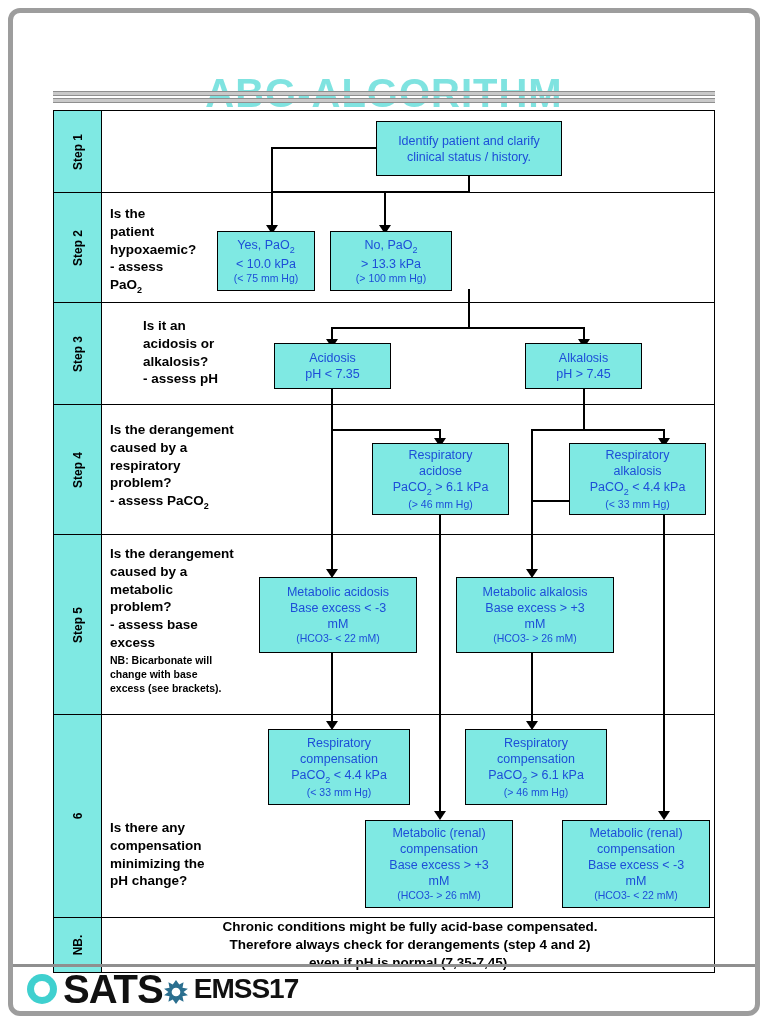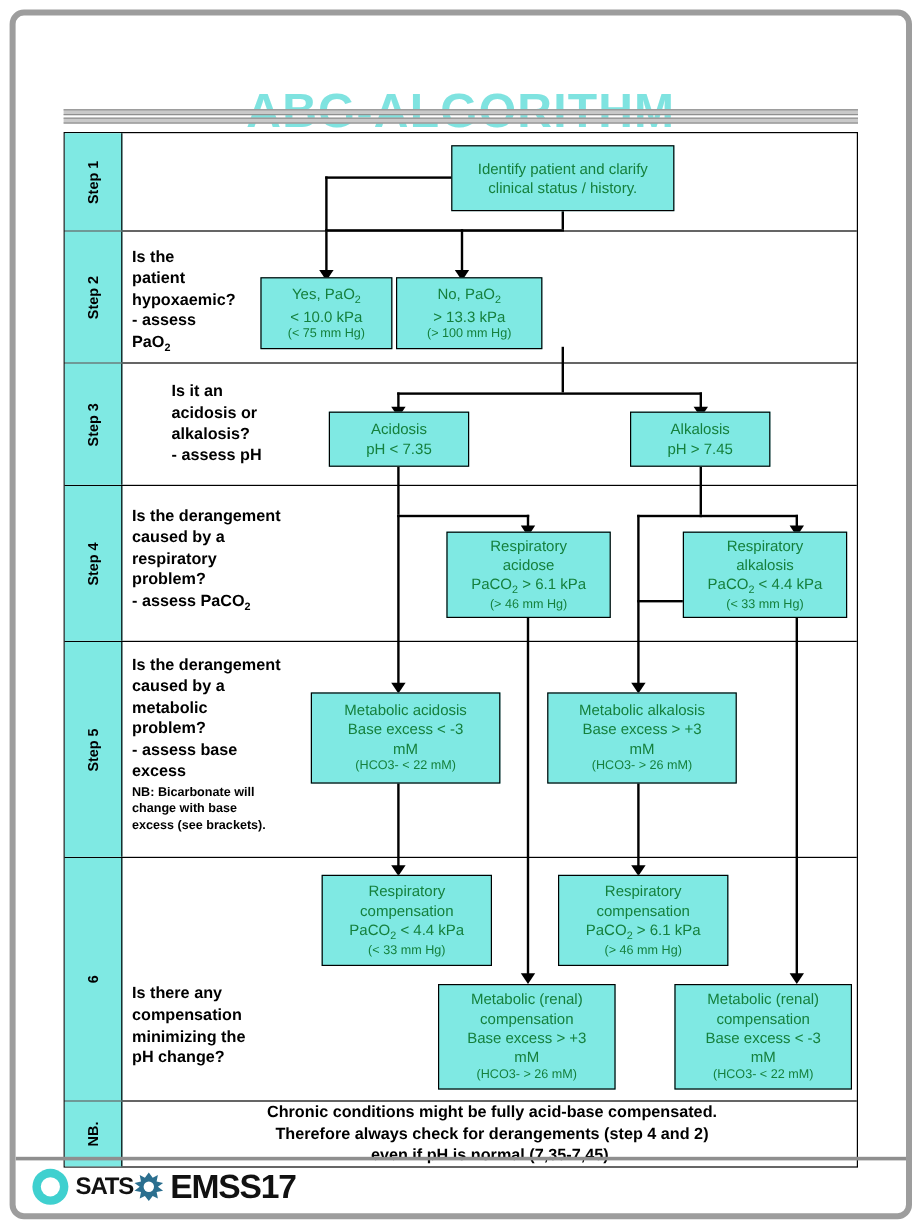--- a/index.html
+++ b/index.html
@@ -12,36 +12,36 @@
   .rule1{top:78px;}
   .rule2{top:85px;}
   
   .grid{position:absolute;left:40px;top:97px;width:662px;height:863px;border:1px solid #000;box-sizing:border-box;}
   .row{position:absolute;left:0;width:660px;border-bottom:1px solid #000;box-sizing:border-box;}
   .stepcell{position:absolute;left:0;top:0;width:48px;height:100%;background:#7fe9e3;border-right:1px solid #000;box-sizing:border-box;}
   .steplabel{position:absolute;left:50%;top:50%;transform:translate(-50%,-50%) rotate(-90deg);white-space:nowrap;font-size:12px;font-weight:bold;color:#000;}
   .desc{position:absolute;left:56px;font-size:13.5px;font-weight:bold;color:#000;line-height:1.32;}
   .sub{font-size:9px;vertical-align:sub;}
   
-  .box{position:absolute;background:#7fe9e3;border:1px solid #000;box-sizing:border-box;text-align:center;font-size:12.5px;color:#15803d;display:flex;flex-direction:column;align-items:center;justify-content:center;line-height:1.28;padding:2px 3px;}
+  .box{position:absolute;background:#7fe9e3;border:1px solid #000;box-sizing:border-box;text-align:center;font-size:12.5px;color:#1d4ed8;display:flex;flex-direction:column;align-items:center;justify-content:center;line-height:1.28;padding:2px 3px;}
   .box .l2{font-size:10.5px;}
   
   .ln{position:absolute;background:#000;}
   .arrowhead{position:absolute;width:0;height:0;}
   .ah-down{border-left:6px solid transparent;border-right:6px solid transparent;border-top:9px solid #000;}
   
   .nbtext{position:absolute;left:56px;right:4px;top:0;height:100%;display:flex;flex-direction:column;align-items:center;justify-content:center;font-size:13.5px;font-weight:bold;text-align:center;line-height:1.35;}
   
   .footer{position:absolute;left:0;bottom:0;width:742px;height:44px;border-top:3px solid #8f8f8f;display:flex;align-items:center;}
   .sats{display:flex;align-items:center;gap:6px;margin-left:14px;}
   .sats-logo{width:30px;height:30px;border-radius:50%;background:#3fd0cf;position:relative;}
   .sats-logo:after{content:"";position:absolute;left:7px;top:7px;width:16px;height:16px;border-radius:50%;background:#ffffff;}
-  .sats-word{font-size:20px;font-weight:bold;letter-spacing:-1px;color:#111;}
+  .sats-word{font-size:40px;font-weight:bold;letter-spacing:-1px;color:#111;}
   .credit{flex:1;text-align:center;font-size:11.5px;font-weight:bold;color:#2b2fa6;line-height:1.3;}
-  .emss{display:flex;align-items:center;gap:5px;margin-right:12px;}
+  .emss{display:flex;align-items:flex-end;gap:5px;margin-right:12px;}
   .emss-logo{width:26px;height:26px;color:#2b6f8f;}
   .emss-word{font-size:28px;font-weight:bold;color:#111;letter-spacing:-1px;}
 </style>
 </head>
 <body>
 
 <div class="page">
   <div class="frame">
 
     <div class="title">ABG-ALGORITHM</div>
@@ -161,21 +161,21 @@
       <div class="ln" style="left:477px;top:530px;width:2px;height:84px;"></div>
       <div class="arrowhead ah-down" style="left:472px;top:610px;"></div>
 
       <div class="ln" style="left:414px;top:178px;width:2px;height:0;"></div>
 
       <div class="box" style="left:322px;top:10px;width:186px;height:55px;">
         <div>Identify patient and clarify</div>
         <div>clinical status / history.</div>
       </div>
 
-      <div class="box" style="left:163px;top:120px;width:110px;height:60px;">
+      <div class="box" style="left:163px;top:120px;width:98px;height:60px;">
         <div>Yes, PaO<span class="sub">2</span></div>
         <div>&lt; 10.0 kPa</div>
         <div class="l2">(&lt; 75 mm Hg)</div>
       </div>
 
       <div class="box" style="left:276px;top:120px;width:122px;height:60px;">
         <div>No, PaO<span class="sub">2</span></div>
         <div>&gt; 13.3 kPa</div>
         <div class="l2">(&gt; 100 mm Hg)</div>
       </div>

